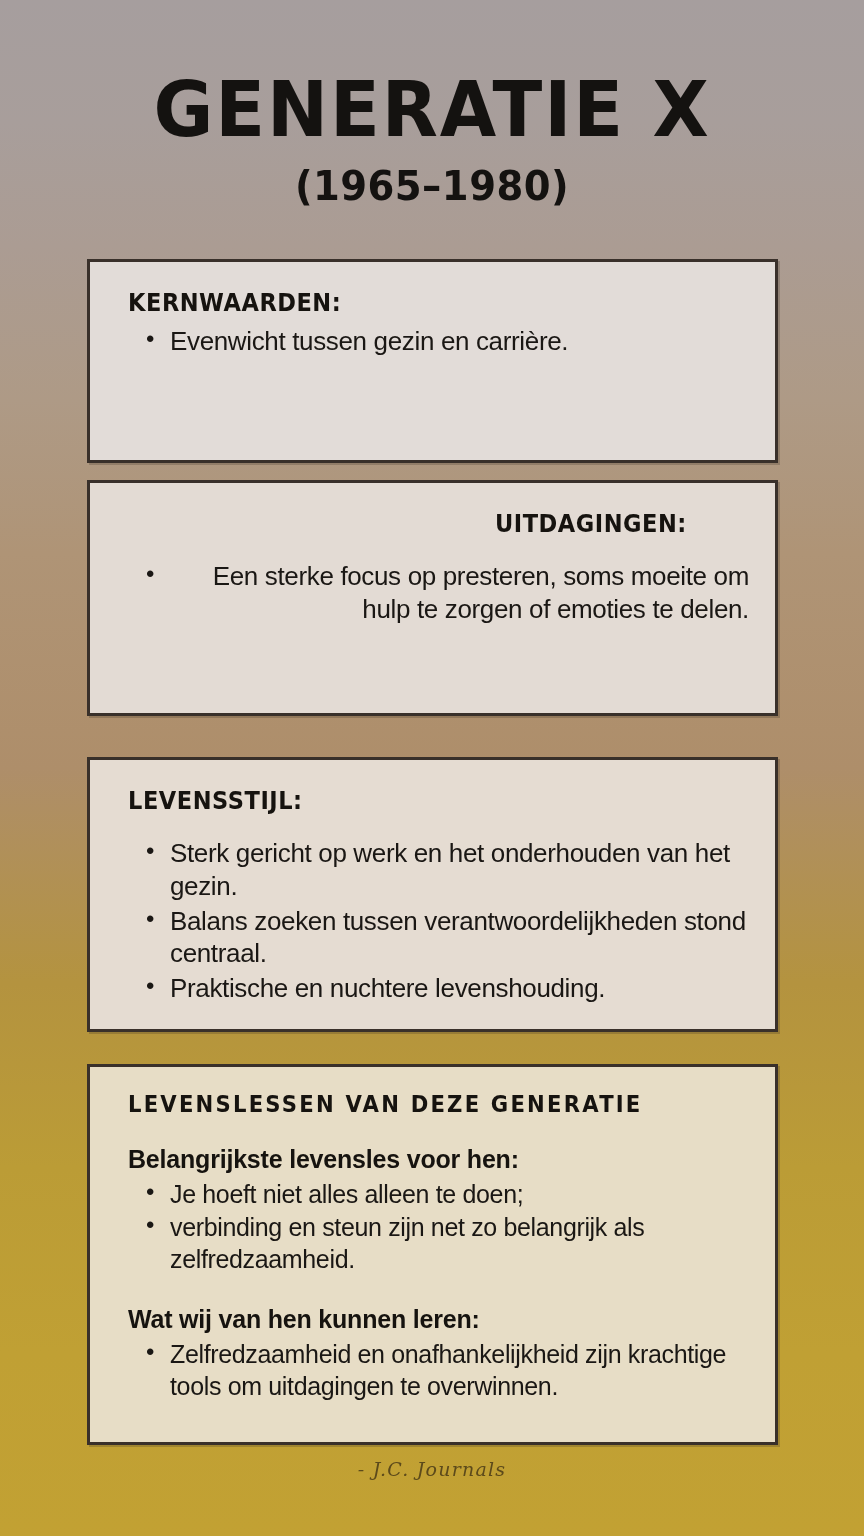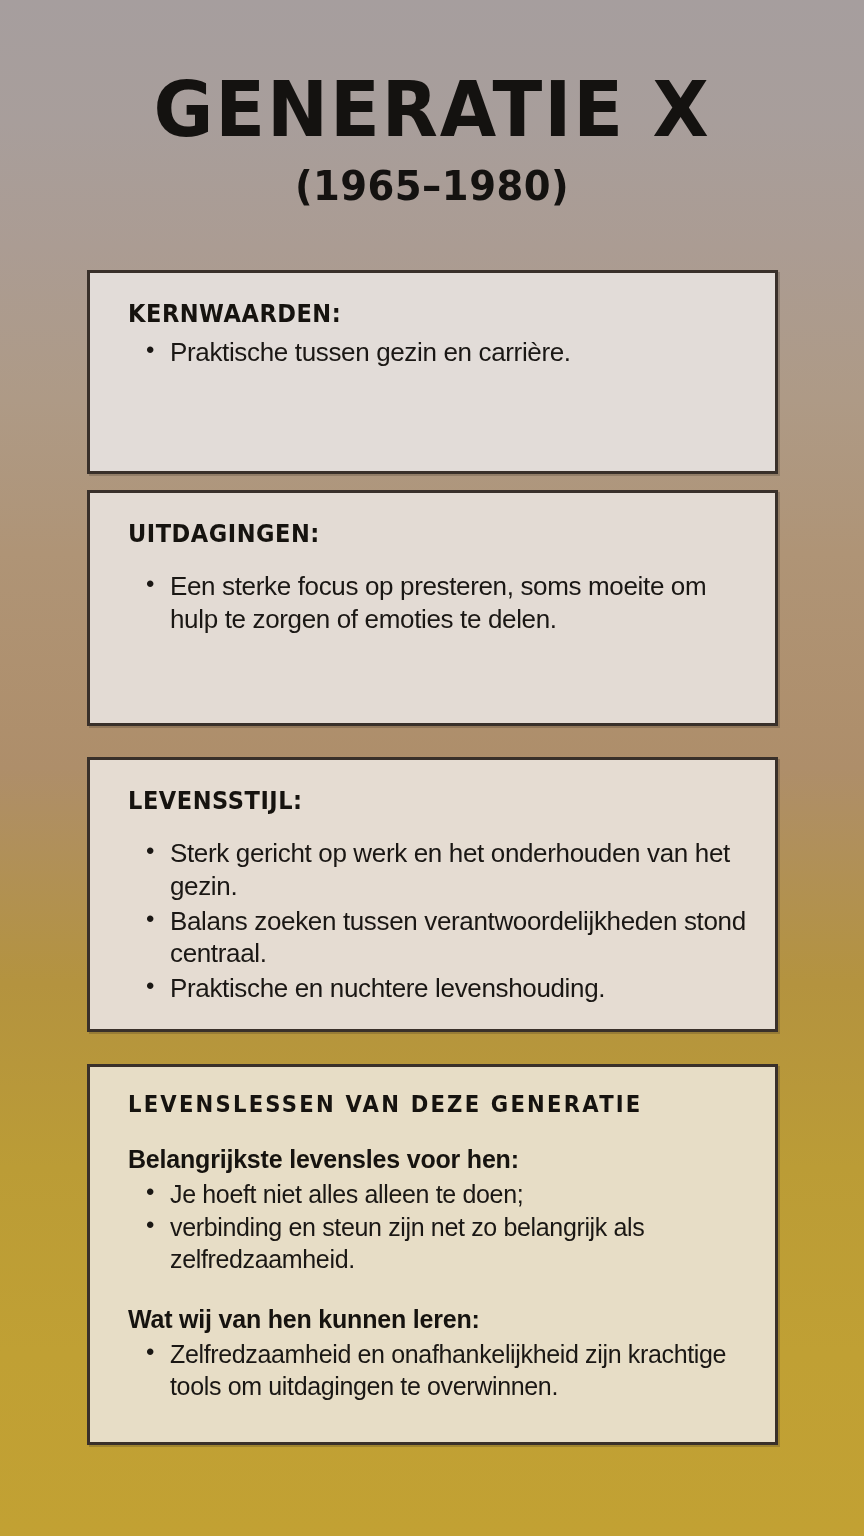--- a/index.html
+++ b/index.html
@@ -64,22 +64,22 @@
 
   
   .card {
     position: absolute;
     left: 87px;
     width: 691px;
     border: 3px solid #39302a;
     box-shadow: 2px 2px 0 rgba(60,48,34,0.25);
   }
 
-  .card-1 { top: 270px;  height: 204px; background: #e2dcd8; }
-  .card-2 { top: 490px;  height: 236px; background: #e3dbd4; }
+  .card-1 { top: 259px;  height: 204px; background: #e2dcd8; }
+  .card-2 { top: 480px;  height: 236px; background: #e3dbd4; text-align: right; }
   .card-3 { top: 757px;  height: 275px; background: #e5dcd2; }
   .card-4 { top: 1064px; height: 381px; background: #e7ddc6; }
 
   .card-inner {
     padding: 26px 26px 22px 38px;
     height: 100%;
   }
 
   .card-4 .card-inner {
     padding: 24px 22px 18px 38px;
@@ -176,21 +176,21 @@
 
   <div class="title-block">
     <div class="main-title">GENERATIE X</div>
     <div class="sub-title">(1965–1980)</div>
   </div>
 
   <div class="card card-1">
     <div class="card-inner">
       <div class="card-heading">KERNWAARDEN:</div>
       <ul class="bullets">
-        <li>Praktische tussen gezin en carrière.</li>
+        <li>Evenwicht tussen gezin en carrière.</li>
       </ul>
     </div>
   </div>
 
   <div class="card card-2">
     <div class="card-inner">
       <div class="card-heading">UITDAGINGEN:</div>
       <ul class="bullets">
         <li>Een sterke focus op presteren, soms moeite om hulp te zorgen of emoties te delen.</li>
       </ul>
@@ -218,14 +218,17 @@
     <div class="card-inner">
       <div class="card-heading">LEVENSSTIJL:</div>
       <ul class="bullets">
         <li>Sterk gericht op werk en het onderhouden van het gezin.</li>
         <li>Balans zoeken tussen verantwoordelijkheden stond centraal.</li>
         <li>Praktische en nuchtere levenshouding.</li>
       </ul>
     </div>
   </div>
 
+  <div class="footer">
+    <span class="footer-text">- J.C. Journals</span>
+  </div>
 
 </div>
 
 </body></html>

